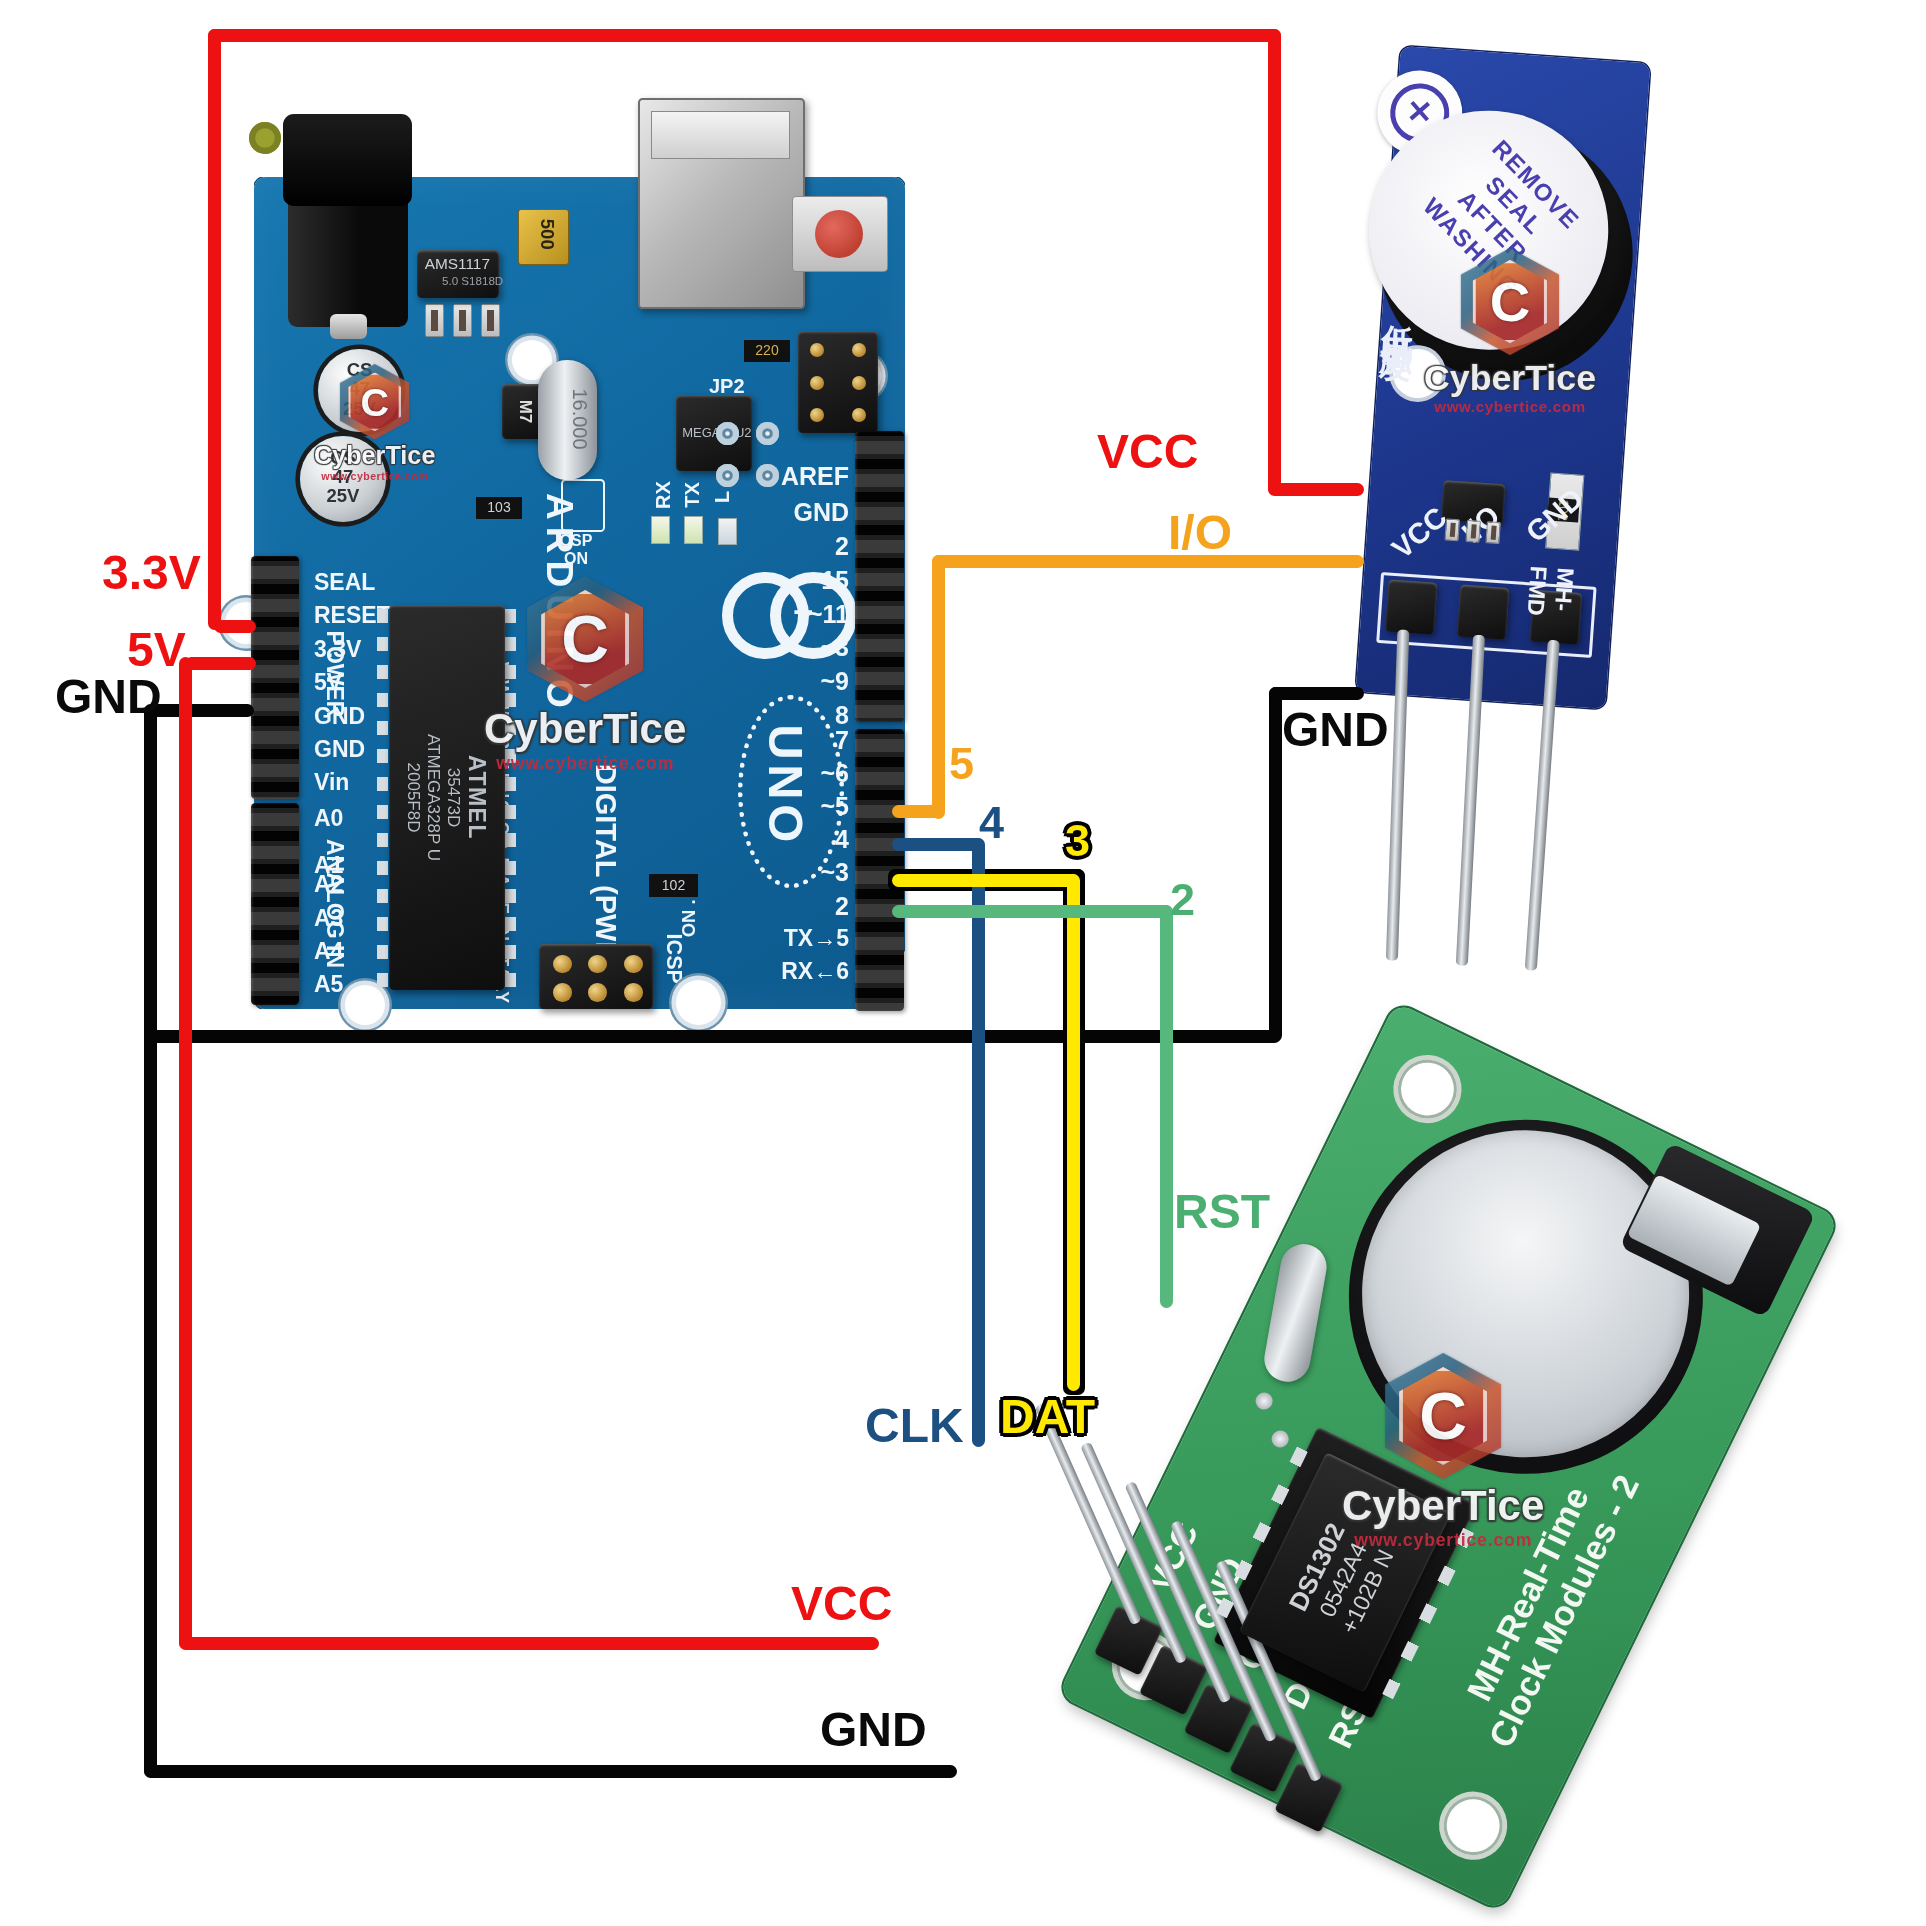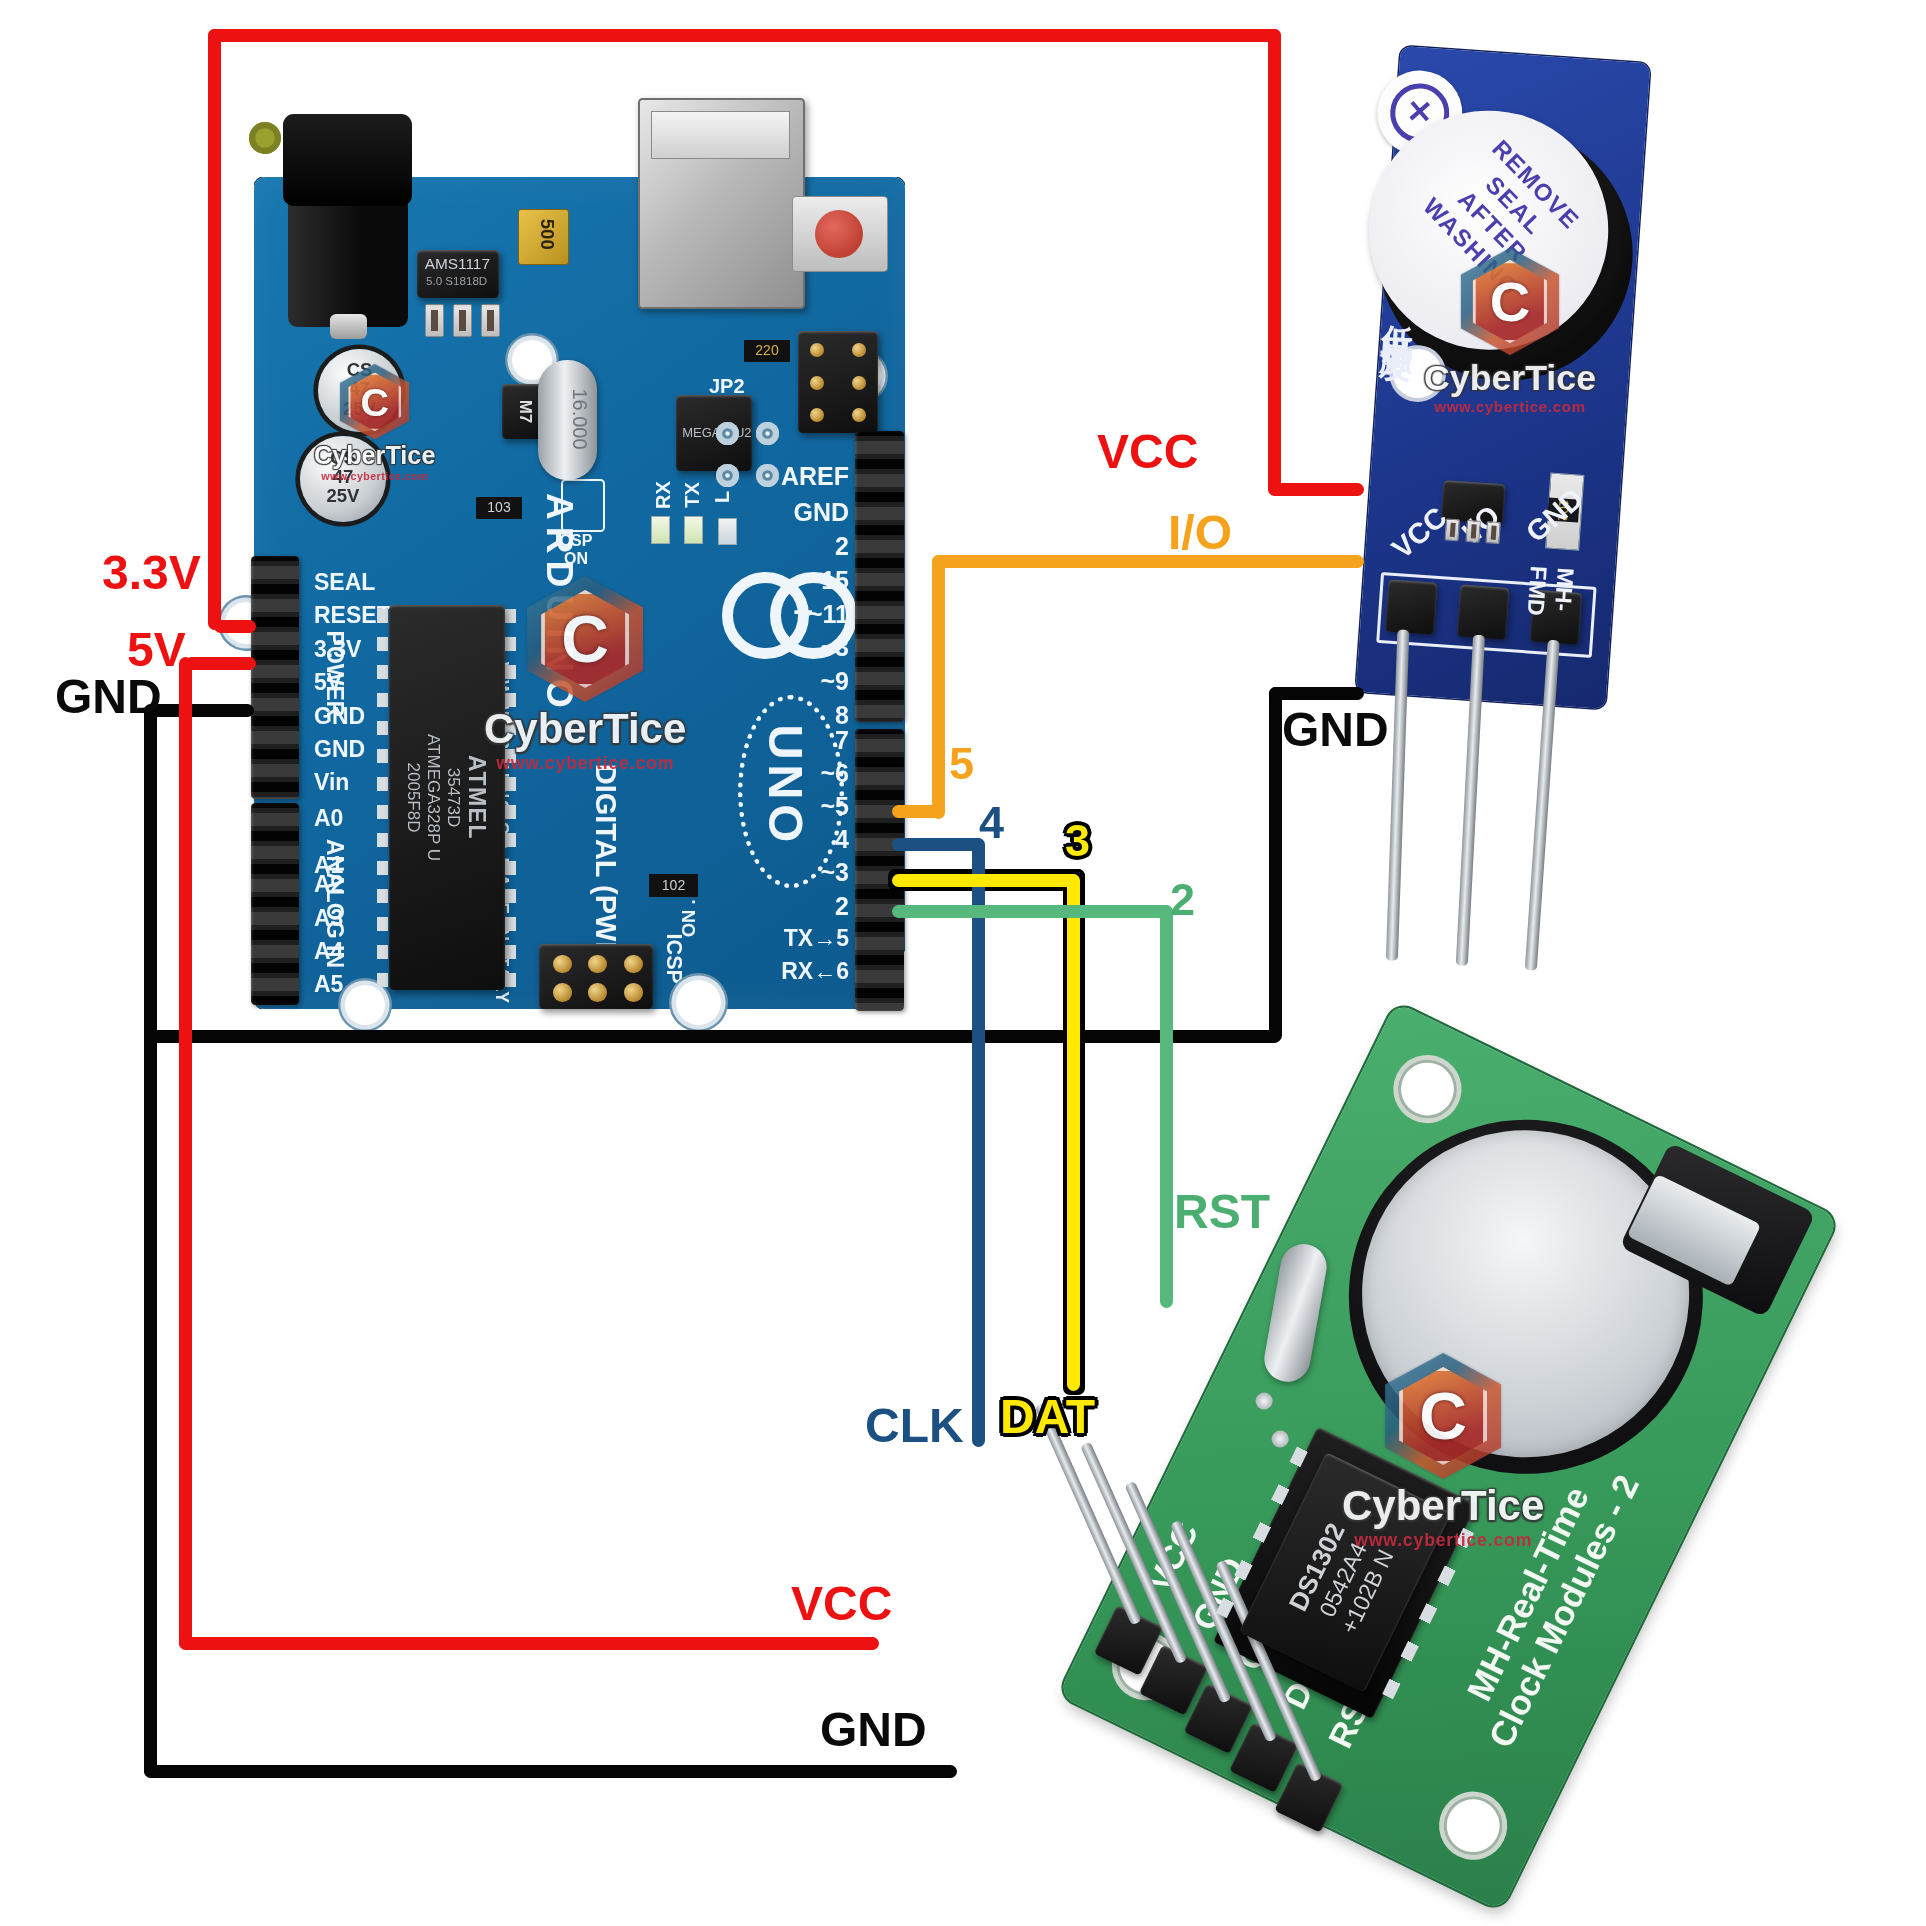--- a/index.html
+++ b/index.html
@@ -83,21 +83,21 @@
     </div>
 
     <div class="abs" style="left:538px;top:19px;width:94px;height:74px;background:linear-gradient(180deg,#ececec,#bdbdbd);border:1.5px solid #8d8d8d;border-radius:4.6px;z-index:25;"></div>
     <div class="abs" style="left:561px;top:33px;width:48px;height:48px;border-radius:50%;background:radial-gradient(circle at 38% 35%,#e2695c,#c04134 70%);z-index:26;"></div>
 
     <div class="abs" style="left:264px;top:32px;width:49px;height:54px;background:linear-gradient(135deg,#e8c24a,#b9901f);border:1.5px solid #7d6012;border-radius:3.1px;z-index:22;">
       <div class="silk vtext" style="left:12.3px;top:15.4px;color:#2b2410;font-size:18.5px;transform:rotate(90deg);">500</div>
     </div>
     <div class="chiprect" style="left:163px;top:73px;width:82px;height:48px;">
       <div class="silk" style="left:7.7px;top:6.2px;font-size:15.4px;color:#cfd3d8;font-weight:400;">AMS1117</div>
-      <div class="silk" style="left:9px;top:25px;font-size:11.6px;color:#9aa0a6;font-weight:400;">5.0 S1818D</div>
+      <div class="silk" style="left:25px;top:25px;font-size:11.6px;color:#9aa0a6;font-weight:400;">5.0 S1818D</div>
     </div>
     <div class="smd v" style="left:171px;top:127px;width:17px;height:31px;"></div>
     <div class="smd v" style="left:199px;top:127px;width:17px;height:31px;"></div>
     <div class="smd v" style="left:227px;top:127px;width:17px;height:31px;"></div>
 
     <div class="chiprect" style="left:248px;top:207px;width:45px;height:55px;">
       <div class="silk vtext" style="left:12.3px;top:18.5px;font-size:17px;color:#ddd;transform:rotate(90deg);">M7</div>
     </div>
 
     <div class="abs" style="left:64px;top:172px;width:83px;height:83px;border-radius:50%;background:radial-gradient(circle at 35% 30%,#fdfdfd,#c9ced2 60%,#8f969c);box-shadow:0 0 0 4.6px #1c1c1c;z-index:23;text-align:center;">

